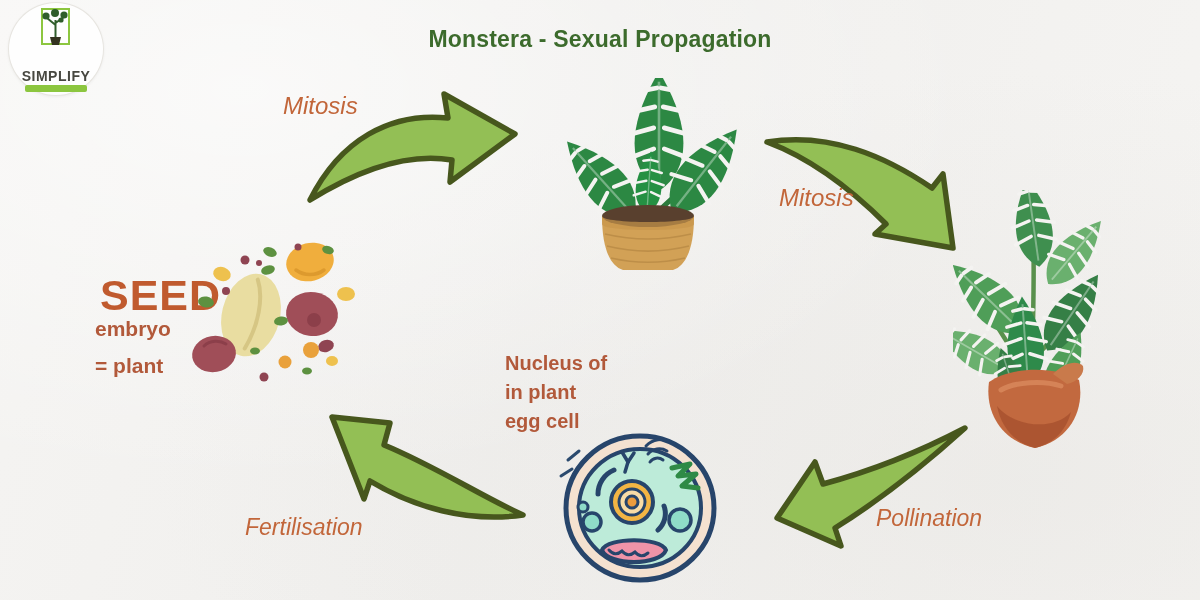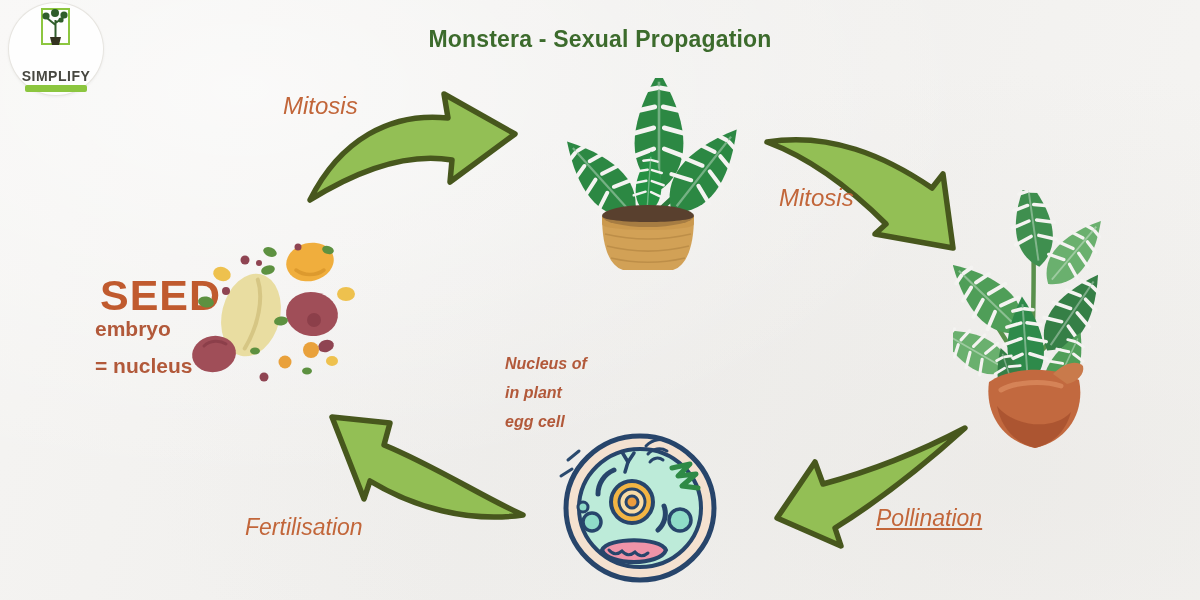--- a/index.html
+++ b/index.html
@@ -35,25 +35,25 @@
   }
 
   
   .stage-label{
     font-style:italic; font-size:24px; color:#c2663a; white-space:nowrap;
   }
   .rust-bold{ font-weight:bold; color:#b2593a; }
   .meiosis{ left:765px; top:281px; width:218px; font-size:24px; line-height:1.42; }
   .seed-heading{ left:100px; top:246px; font-size:43px; color:#c05a2e; letter-spacing:1px; font-weight:bold;margin-top:25px; }
   .seed-desc{ left:95px; top:310px; font-size:21px; line-height:37px; }
-  .nucleus-caption{ left:505px; top:349px; font-size:16px; line-height:29px;font-style:italic; }
+  .nucleus-caption{ left:505px; top:349px; font-size:20px; line-height:29px; }
   .lbl-mitosis-1{ left:283px; top:92px; }
   .lbl-mitosis-2{ left:779px; top:184px; }
   .lbl-fertilisation{ left:245px; top:505px; font-size:23px;margin-top:9px; }
-  .lbl-pollination{ left:876px; top:505px; font-size:23px;text-decoration:underline; }
+  .lbl-pollination{ left:876px; top:505px; font-size:23px; }
 
   .arrow path{ fill:#93bf55; stroke:#47571d; stroke-width:5.5; stroke-linejoin:round; }
 </style>
 </head>
 <body>
 
 <div class="canvas">
 
   <div class="abs logo-circle">
     <svg width="42" height="44" viewBox="0 0 40 44">
@@ -199,21 +199,21 @@
   </div>
 
   <svg class="abs arrow" style="left:318px; top:403px;" width="220" height="125" viewBox="0 0 220 125">
     <path d="M205,112 C150,120 95,104 52,78 L46,96 L14,14 L72,20 L66,42 C115,62 165,94 205,112 Z"></path>
   </svg>
   <div class="abs stage-label lbl-fertilisation">Fertilisation</div>
 
   <div class="abs seed-heading">SEED</div>
   <div class="abs rust-bold seed-desc">
     <div>embryo</div>
-    <div>= nucleus</div>
+    <div>= plant</div>
   </div>
 
   <svg class="abs" style="left:188px; top:230px;" width="175" height="175" viewBox="0 0 175 175">
 
     <g transform="translate(63,85) rotate(14)">
       <ellipse cx="0" cy="0" rx="29" ry="42" fill="#e9dda1"></ellipse>
       <path d="M-2,-36 C8,-20 10,8 2,34" stroke="#d6c684" stroke-width="4" fill="none" stroke-linecap="round"></path>
       <path d="M-14,-24 C-18,-6 -16,14 -9,30" stroke="#f2ead e" stroke-width="0" fill="none"></path>
     </g>
 

